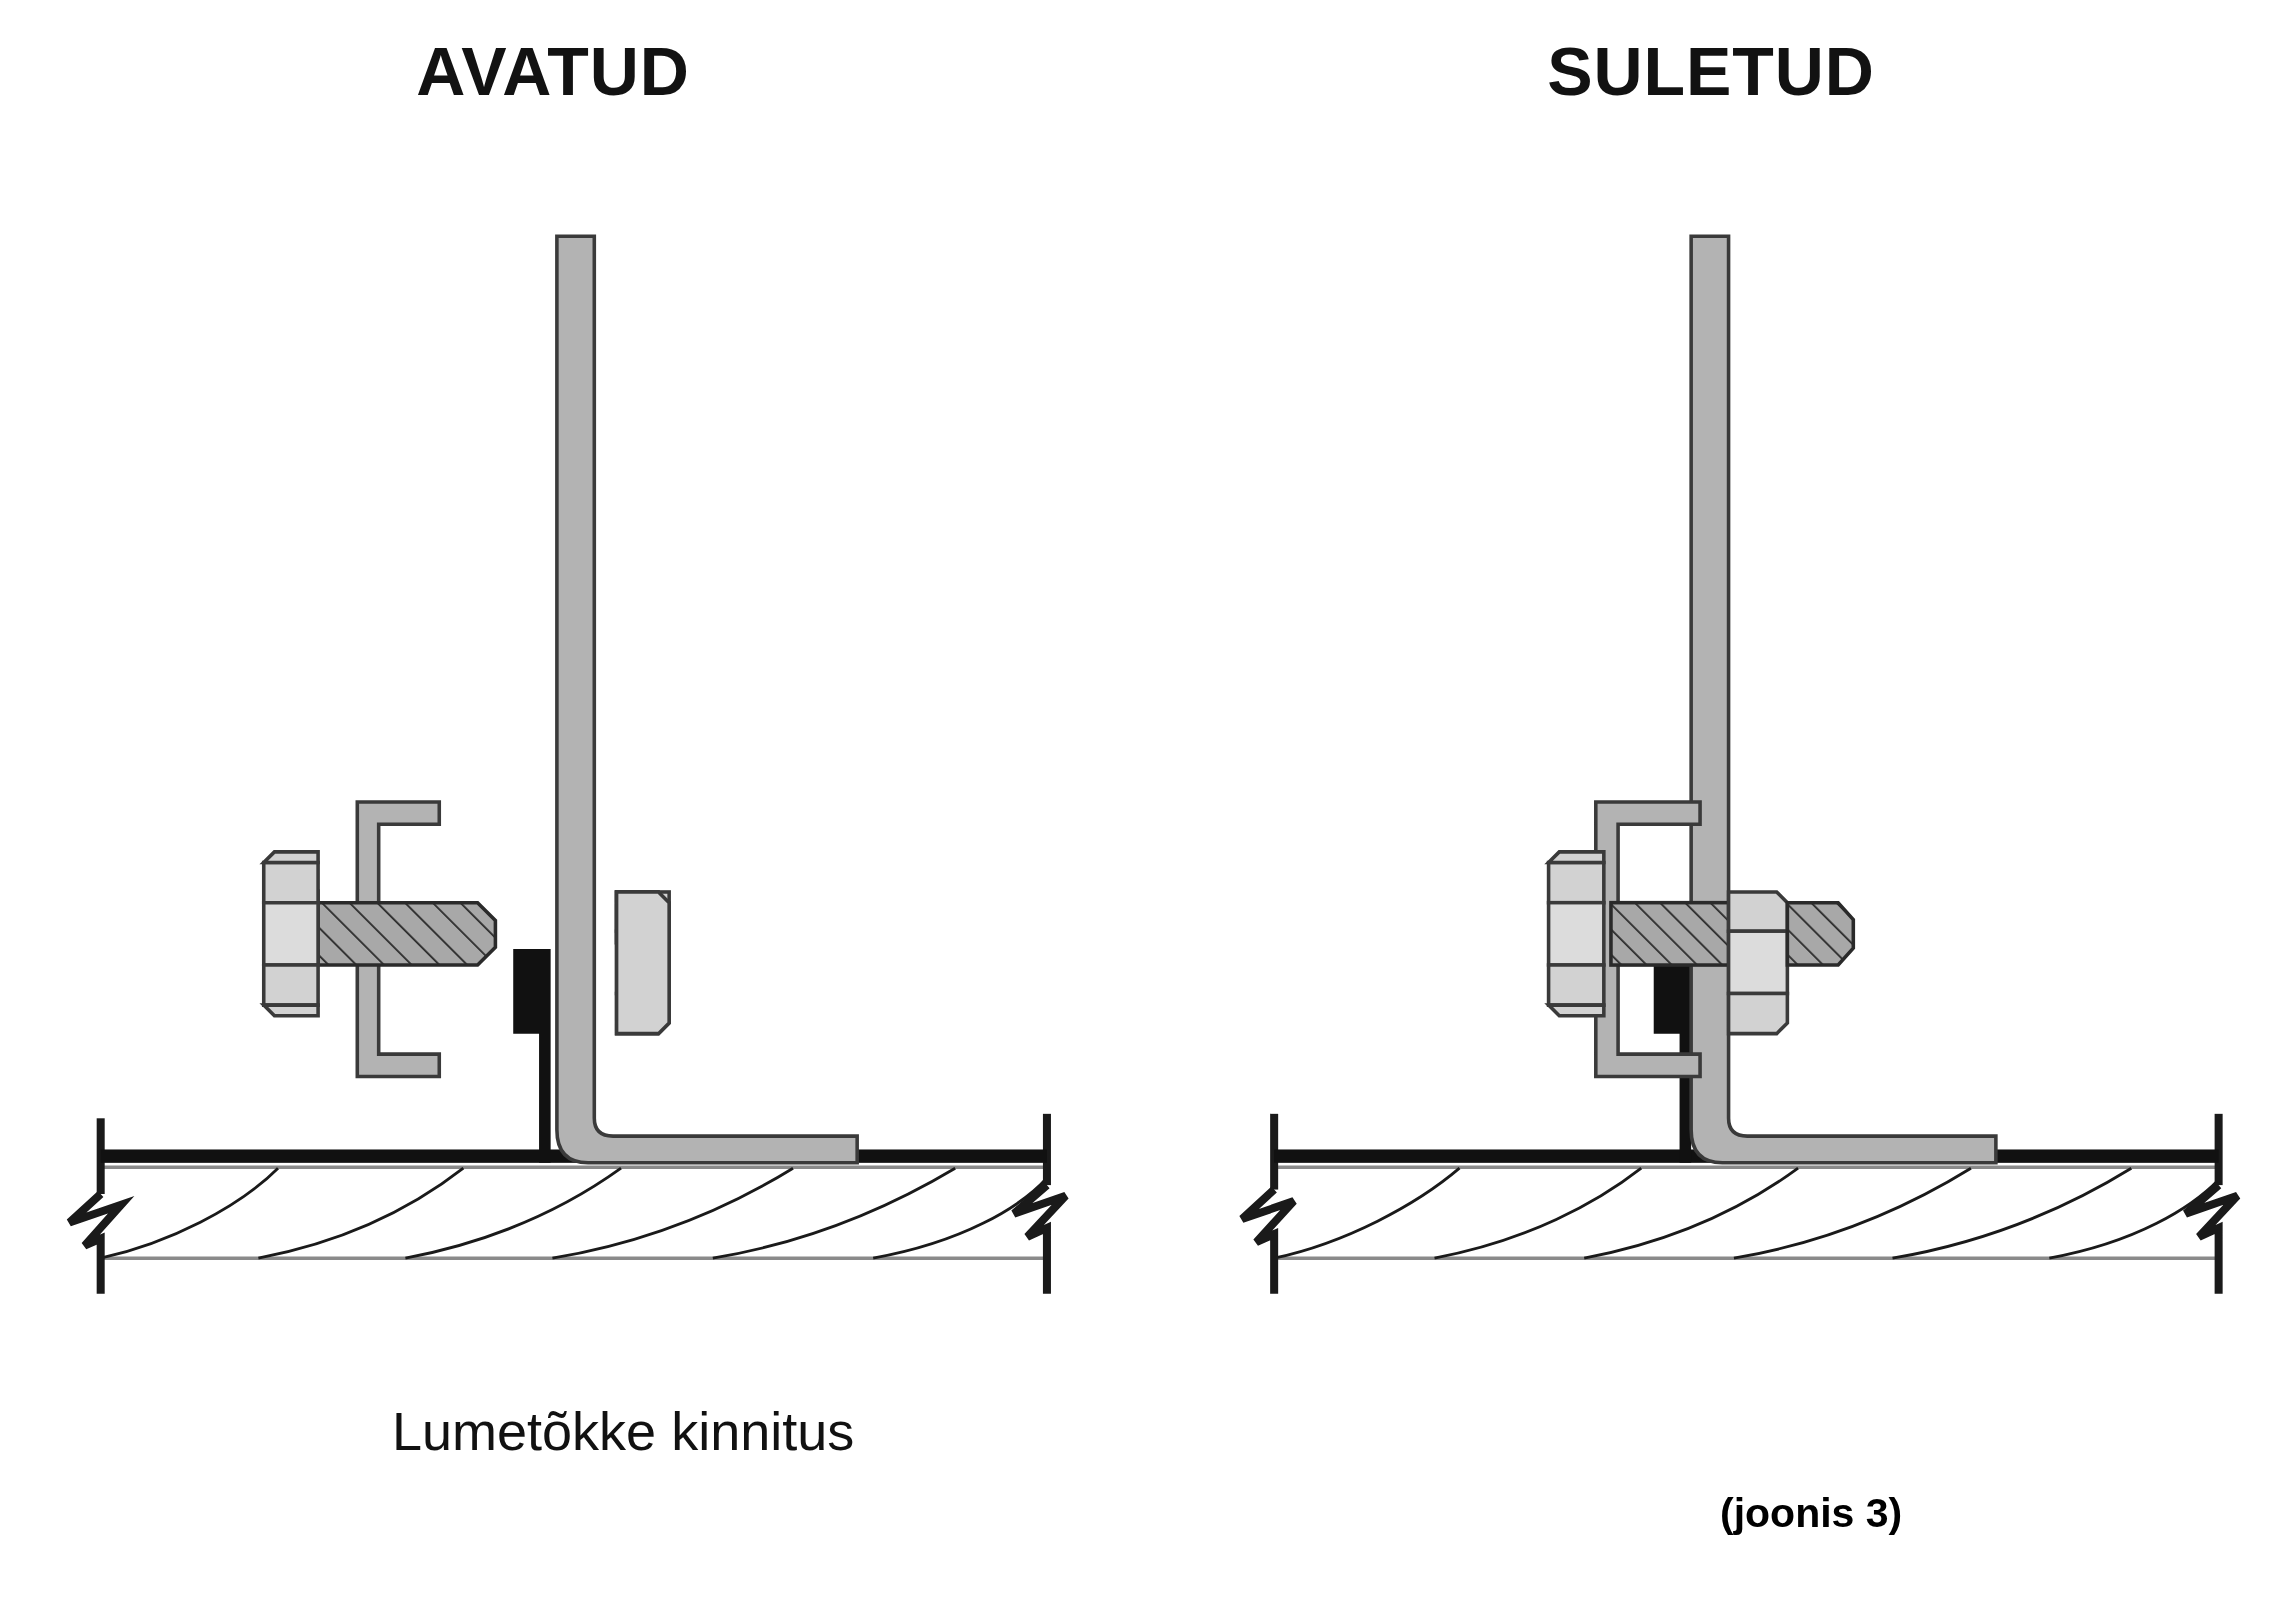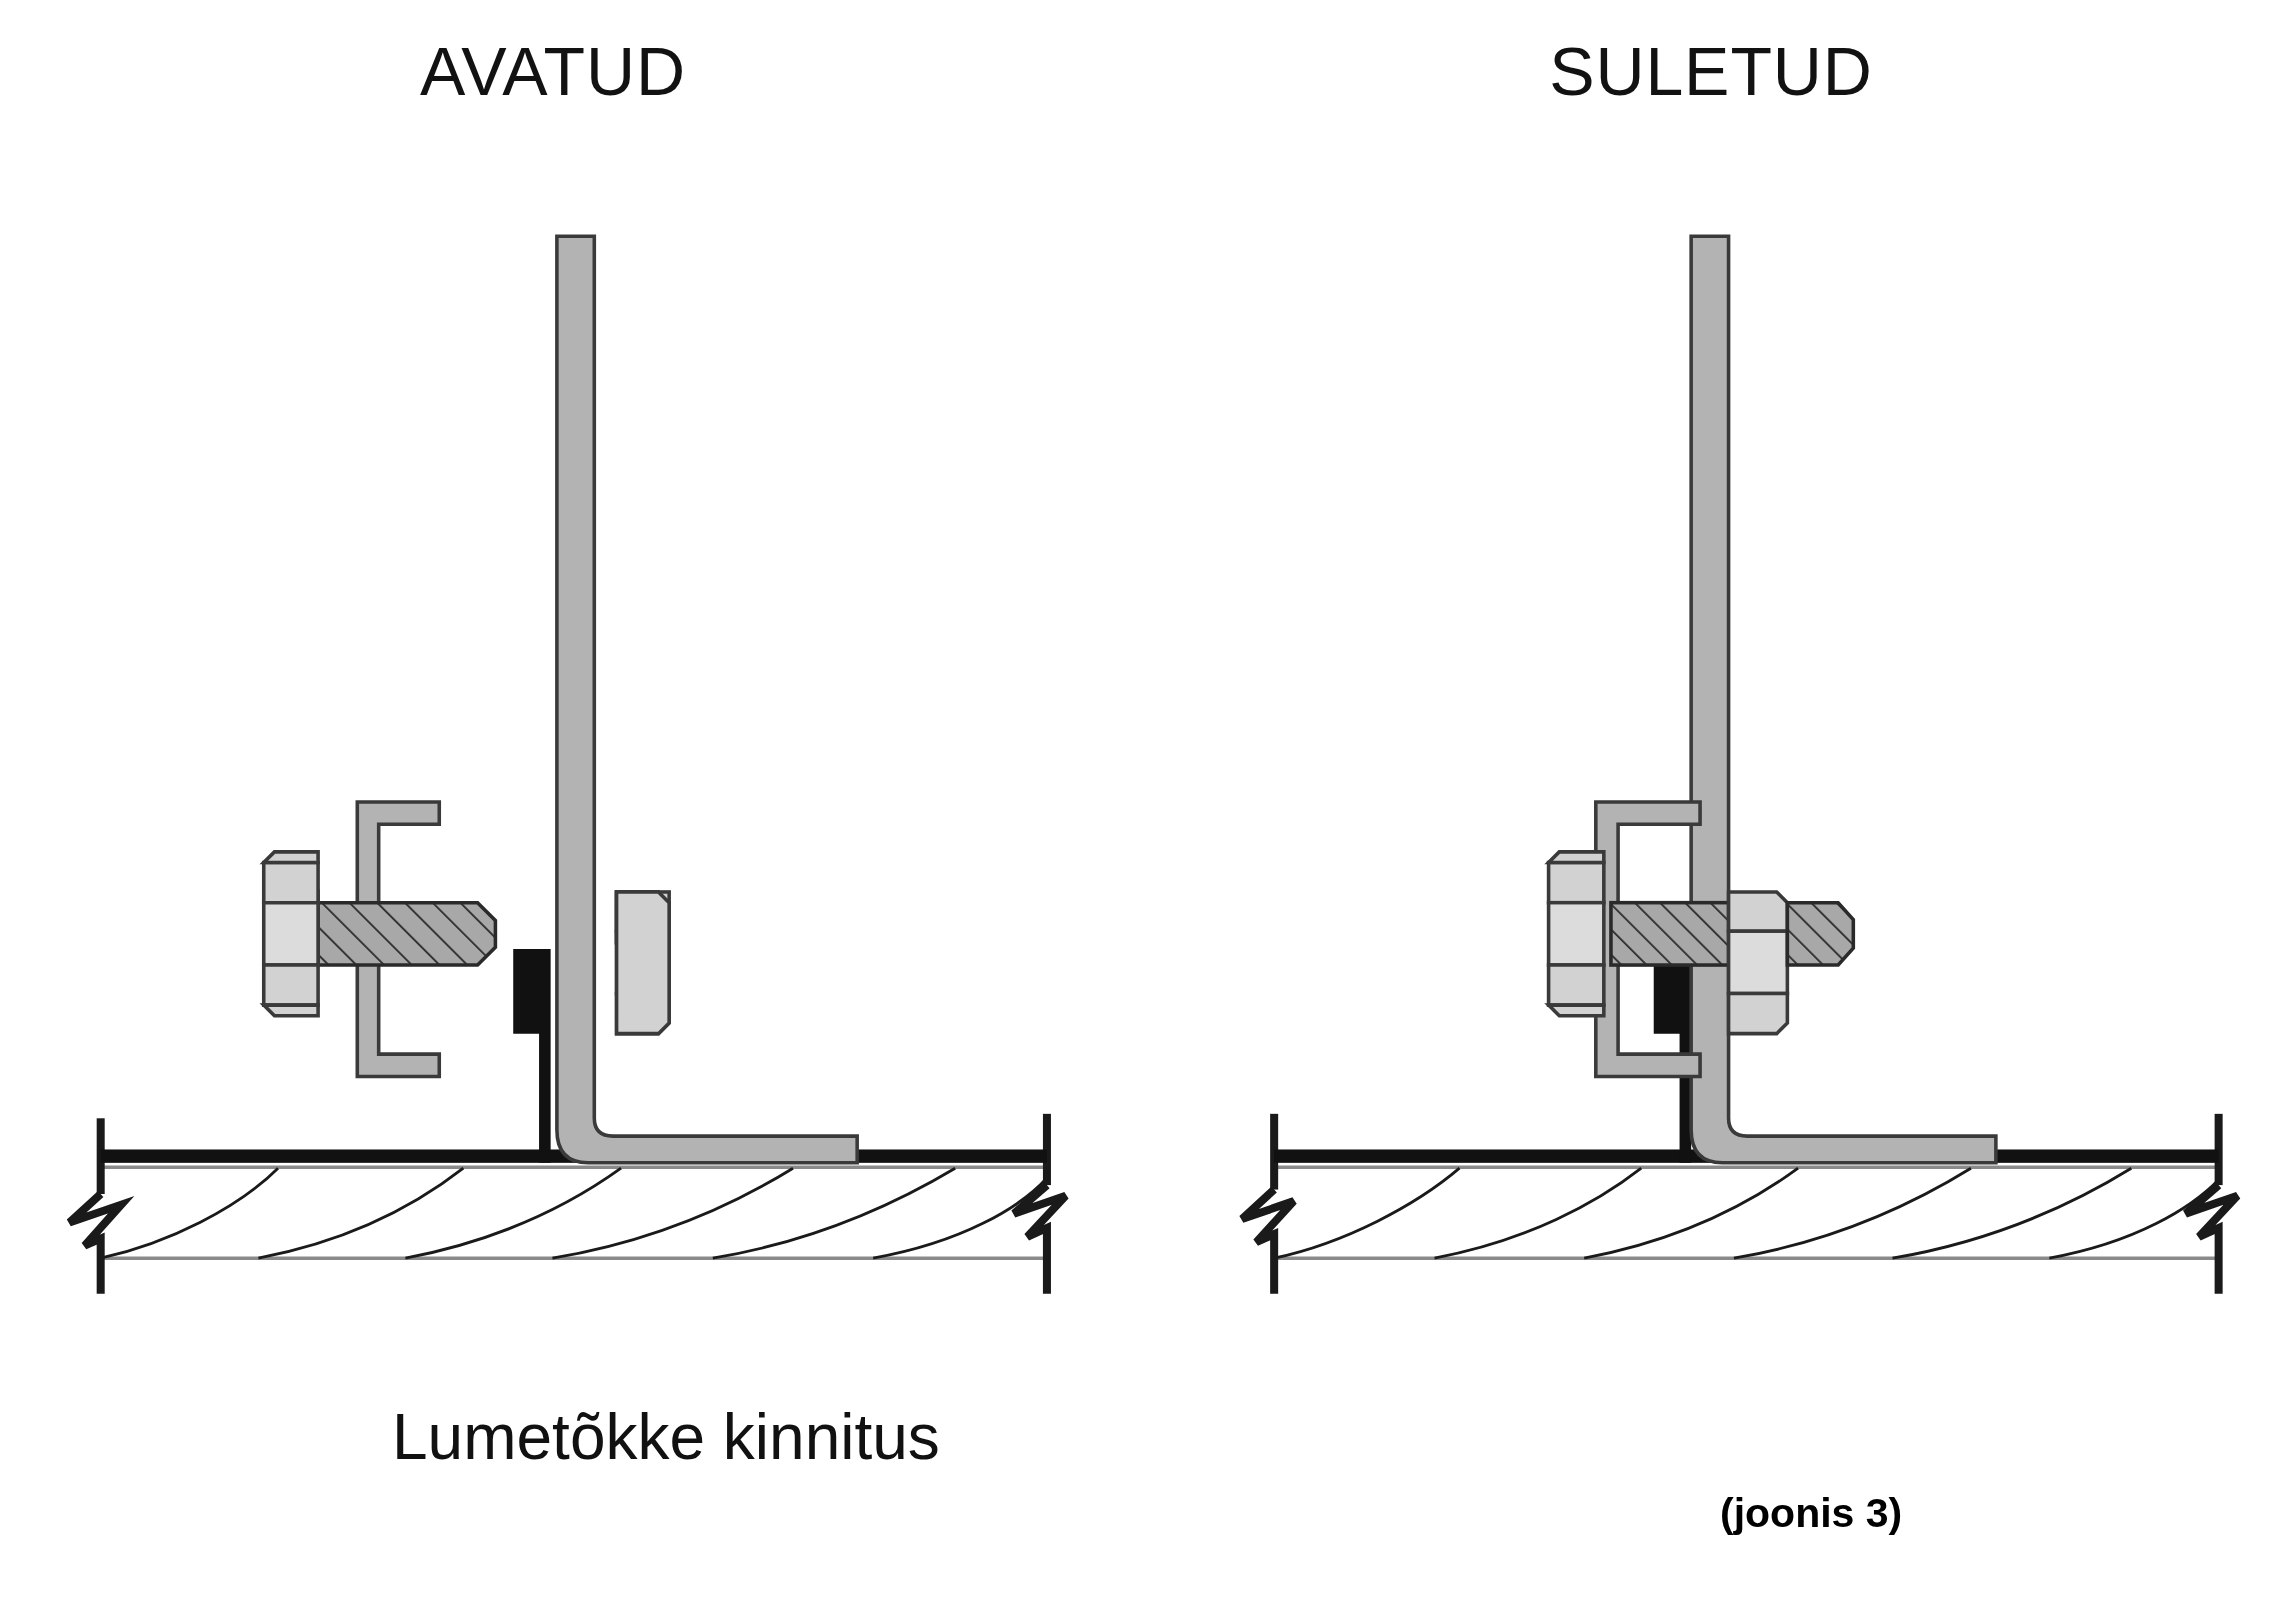--- a/index.html
+++ b/index.html
@@ -18,35 +18,35 @@
   .sheet {
     position: absolute;
     inset: 0;
     width: 2281px;
     height: 1620px;
   }
   .heading {
     position: absolute;
     top: 37px;
     font-size: 68px;
-    font-weight: 400;
+    font-weight: 700;
     letter-spacing: 0.9px;
     text-align: center;
     color: #121212;
     line-height: 1.0;
   }
   #heading-left  { left: 232px;  width: 642px; }
   #heading-right { left: 1390px; width: 642px; }
 
   .caption-left {
     position: absolute;
     left: 392px;
     top: 1401px;
     width: 802px;
-    font-size: 64px;
+    font-size: 54px;
     font-weight: 400;
     line-height: 1.14;
     color: #111111;
     text-align: left;
     letter-spacing: 0px;
   }
   .caption-left span { display: block; }
 
   .figure-label {
     position: absolute;

